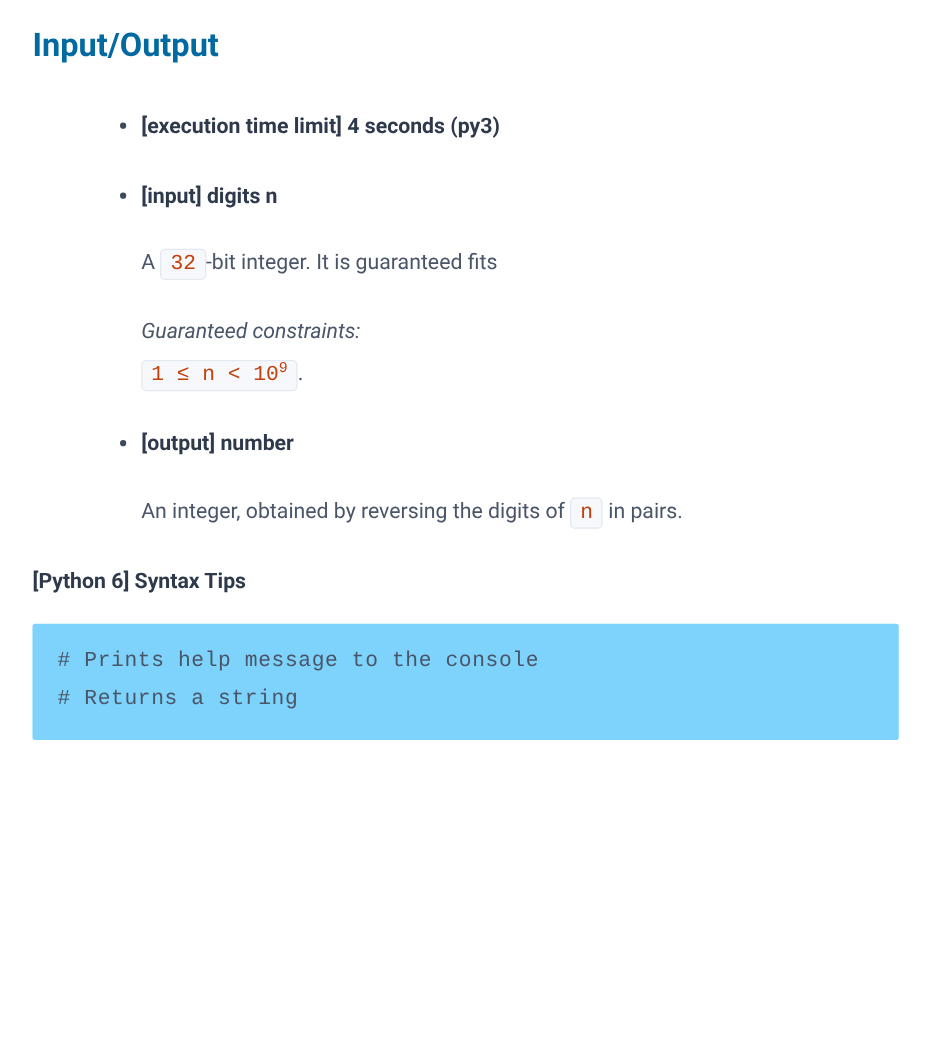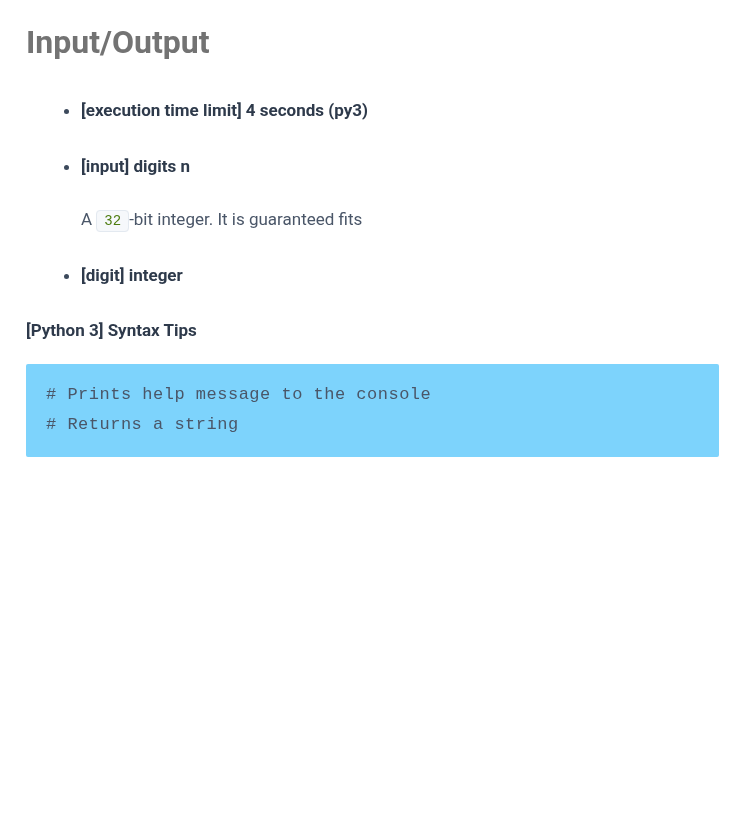--- a/index.html
+++ b/index.html
@@ -10,39 +10,40 @@
     body {
       font-family: -apple-system, BlinkMacSystemFont, "Segoe UI", Roboto, Helvetica, Arial, sans-serif;
       background: #ffffff;
       color: #3d4a5c;
       padding: 18px 26px;
       width: 745px;
       font-size: 17px;
       line-height: 1.5;
     }
     h2.section-title {
-      font-size: 32px;
+      font-size: 26px;
       font-weight: 700;
-      color: #737373;
+      color: #0369a1;
       margin-bottom: 32px;
     }
     h3.subtitle {
       font-size: 17px;
       font-weight: 700;
       color: #2e3a4b;
       margin-top: 30px;
       margin-bottom: 20px;
     }
     ul.outer-list {
       list-style: disc;
       padding-left: 55px;
       color: #3d4a5c;
     }
     ul.outer-list > li {
       margin-bottom: 30px;
+      margin-left: 32px;
     }
     ul.outer-list > li > .li-head {
       font-weight: 700;
       color: #2e3a4b;
       font-size: 17px;
     }
     .desc-block {
       margin-top: 28px;
       font-size: 17px;
       color: #4a5668;
@@ -62,22 +63,22 @@
       font-style: italic;
       margin-top: 28px;
       color: #4a5668;
     }
     code.inline-code {
       font-family: "SFMono-Regular", Consolas, "Liberation Mono", Menlo, monospace;
       background: #f6f8fb;
       border: 1px solid #e3e9f0;
       border-radius: 4px;
       padding: 2px 7px;
-      font-size: 14px;
-      color: #4d7c0f;
+      font-size: 17px;
+      color: #c2410c;
       vertical-align: baseline;
     }
     .constraint-code {
       display: inline-block;
       margin-top: 8px;
     }
     pre.code-block {
       font-family: "SFMono-Regular", Consolas, "Liberation Mono", Menlo, monospace;
       background: #7dd3fc;
       padding: 16px 20px;
@@ -106,24 +107,31 @@
   </li>
 
   <li>
     <span class="li-head">[input] digits n</span>
 
     <div class="desc-block">
       <span>A </span><code class="inline-code">32</code><span>-bit integer. It is guaranteed fits</span>
     </div>
 
 
+    <div class="constraints-label">Guaranteed constraints:</div>
+    <div class="constraint-code">
+      <code class="inline-code"><span>1 ≤ n &lt; 10</span><sup>9</sup></code><span>.</span>
+    </div>
   </li>
 
   <li>
-    <span class="li-head">[digit] integer</span>
+    <span class="li-head">[output] number</span>
+    <div class="desc-block">
+      <span>An integer, obtained by reversing the digits of </span><code class="inline-code">n</code><span> in pairs.</span>
+    </div>
   </li>
 
 </ul>
 
-<h3 class="subtitle">[Python 3] Syntax Tips</h3>
+<h3 class="subtitle">[Python 6] Syntax Tips</h3>
 
 <pre class="code-block"># Prints help message to the console
 # Returns a string</pre>
 
 </body></html>

